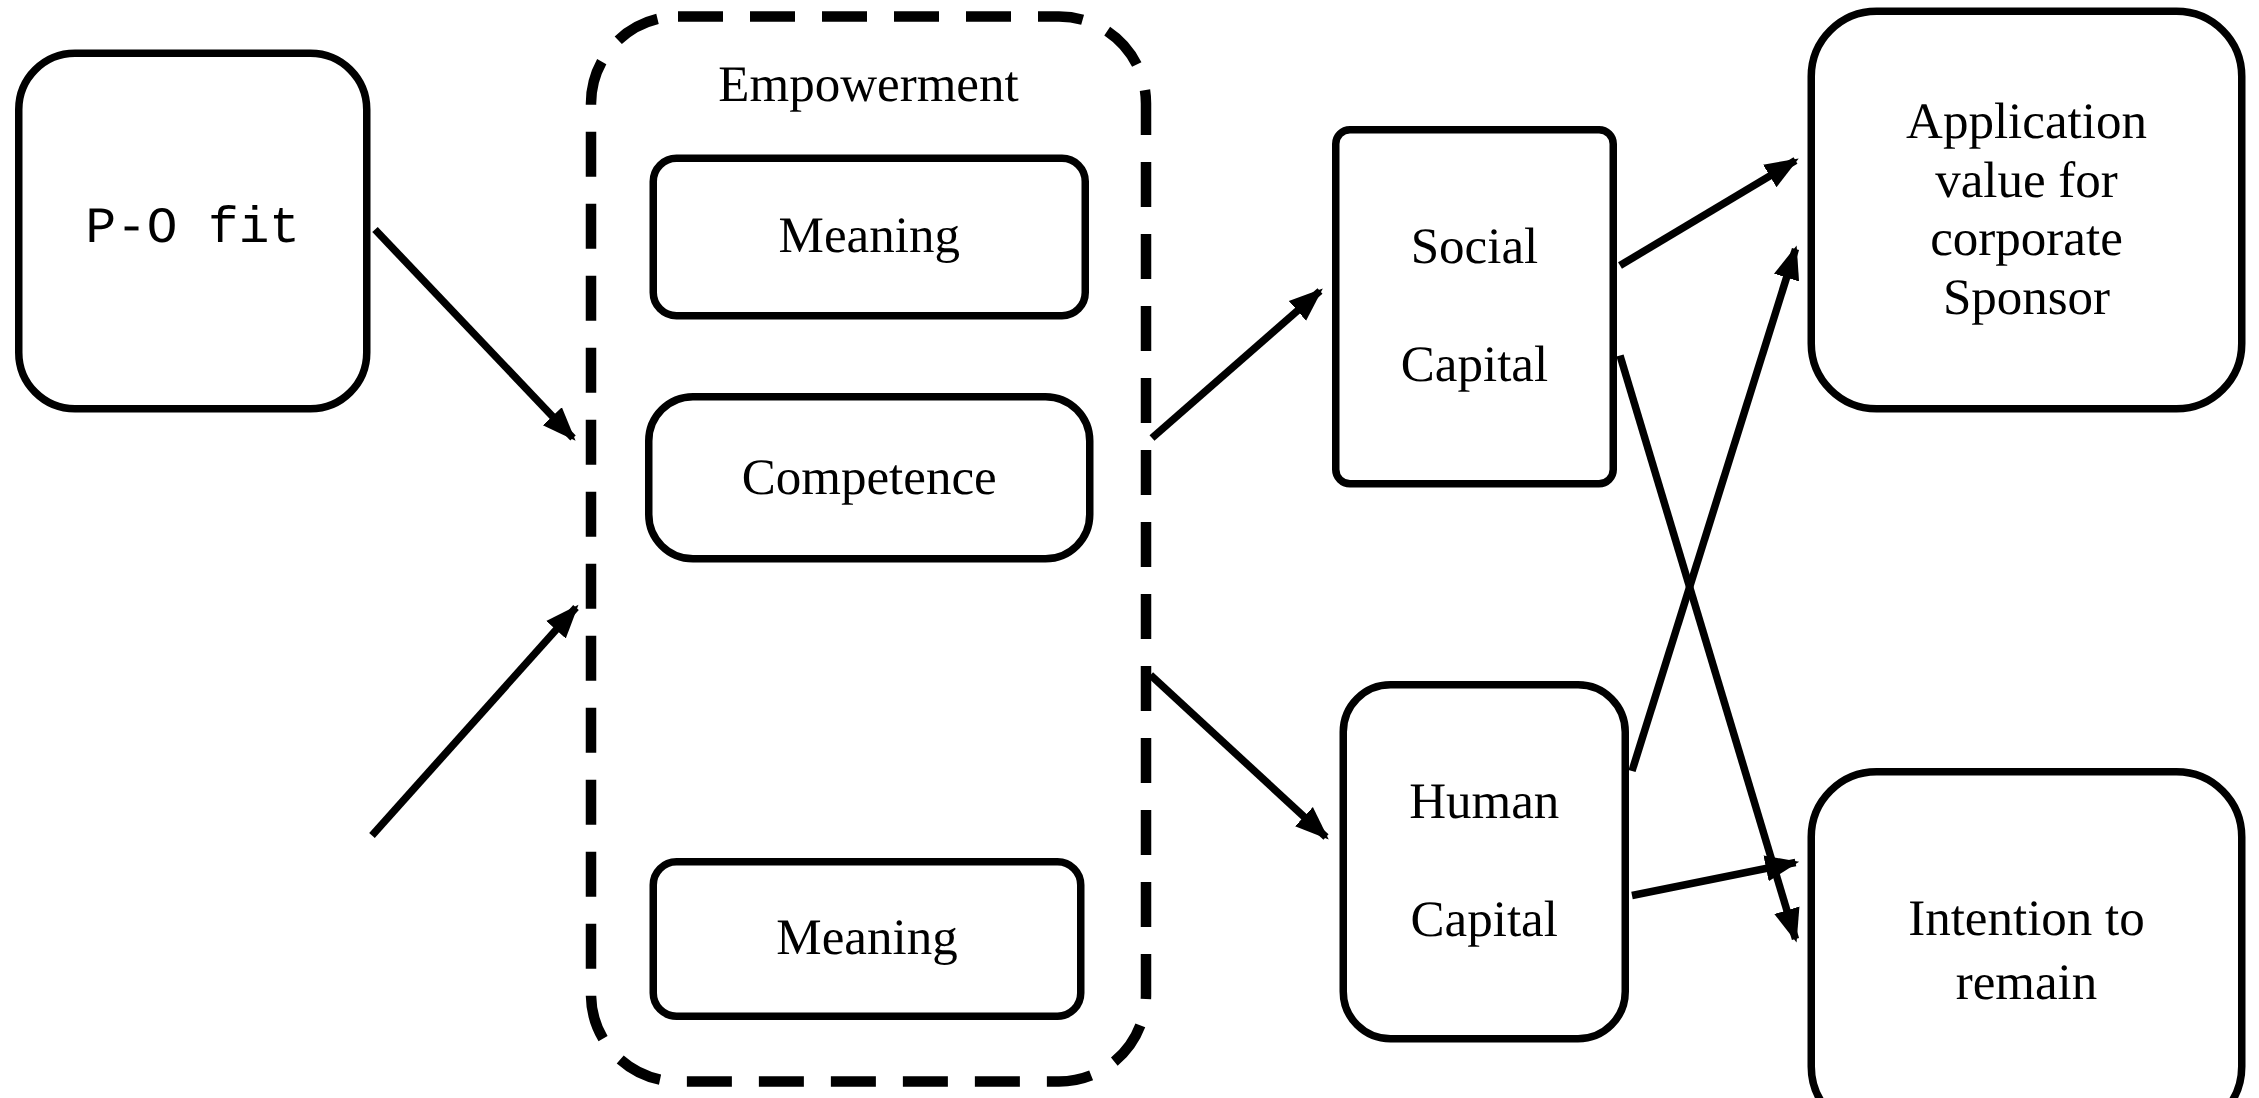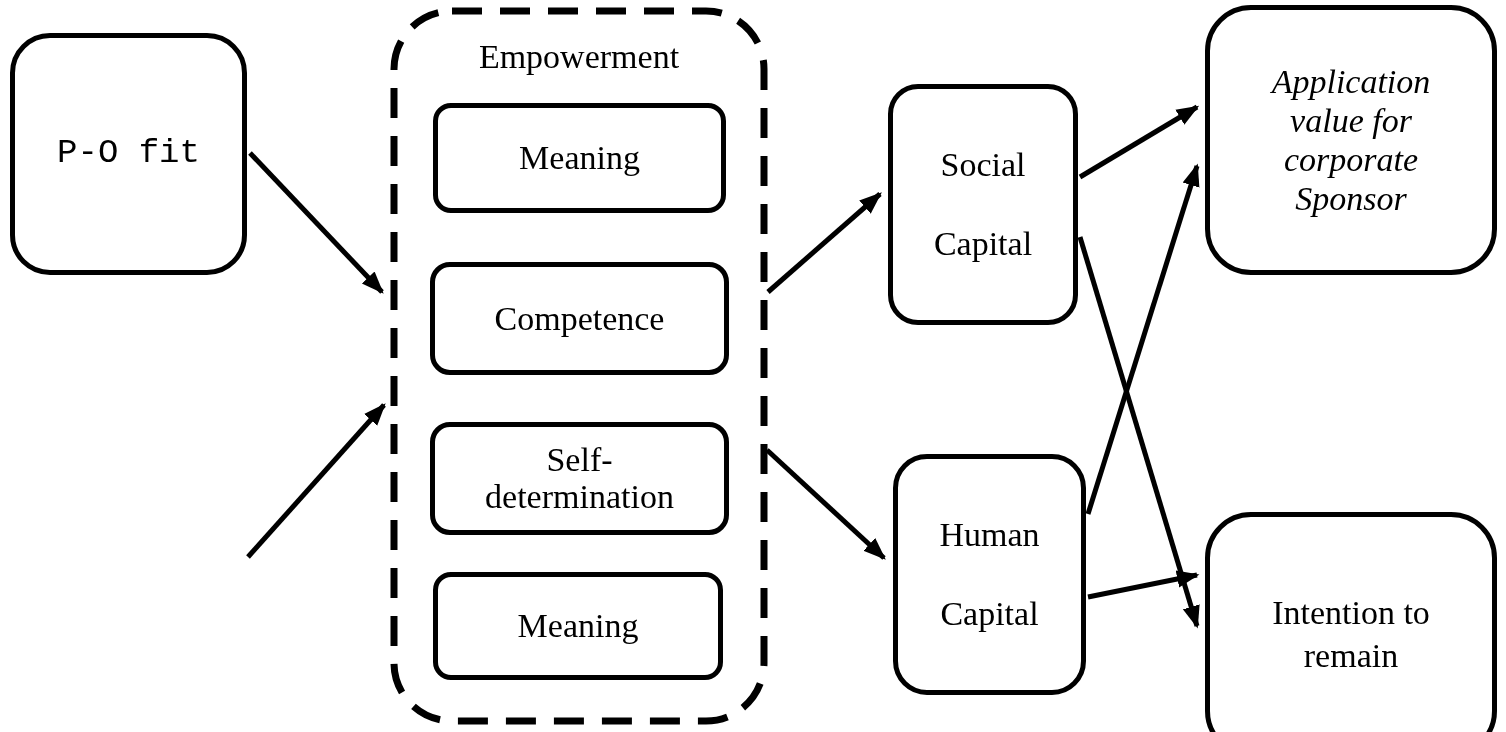--- a/index.html
+++ b/index.html
@@ -9,43 +9,43 @@
     background:#ffffff;
     font-family:"Liberation Serif","DejaVu Serif",serif;
     color:#000;
     overflow:hidden;
   }
   .layer{position:absolute;left:0;top:0;width:1506px;height:732px;z-index:0;}
   .node{
     position:absolute;
     box-sizing:border-box;
     border:5px solid #000;
-    border-radius:20px;
+    border-radius:32px;
     background:#ffffff;
     display:flex;align-items:center;justify-content:center;
     text-align:center;
     z-index:1;
     font-size:34px;
     line-height:1.15;
   }
   .lbl{white-space:pre-line;display:block;}
   .big-radius{border-radius:40px;font-family:Liberation Mono, monospace;}
   .right-radius{border-radius:46px;}
   .capital{line-height:2.3;}
   .intent{line-height:1.25;margin-top:32px;}
   
   .po-fit{left:10px;top:33px;width:237px;height:242px;}
   .pt-fit{left:10px;top:430px;width:237px;height:250px;}
   .meaning-top{left:433px;top:103px;width:293px;height:110px;border-radius:18px;}
   .competence{left:430px;top:262px;width:299px;height:113px;}
   .self-det{left:430px;top:422px;width:299px;height:113px;line-height:1.08;}
   .meaning-bottom{left:433px;top:572px;width:290px;height:108px;border-radius:18px;}
-  .social{left:888px;top:84px;width:190px;height:241px;border-radius:30px;}
+  .social{left:888px;top:84px;width:190px;height:241px;border-radius:12px;}
   .human{left:893px;top:454px;width:193px;height:241px;border-radius:34px;}
-  .application{left:1205px;top:5px;width:292px;height:270px;font-style:italic;}
+  .application{left:1205px;top:5px;width:292px;height:270px;}
   .intention{left:1205px;top:480px;width:292px;height:245px;}
   .group-label{
     position:absolute;left:394px;top:38px;width:370px;
     text-align:center;font-size:34px;z-index:1;
   }
 </style>
 </head>
 <body>
 
 <div class="canvas">
@@ -74,24 +74,20 @@
   <div class="node big-radius po-fit">
     <span class="lbl">P-O fit</span>
   </div>
 
   <div class="node meaning-top">
     <span class="lbl">Meaning</span>
   </div>
   <div class="node competence">
     <span class="lbl">Competence</span>
   </div>
-  <div class="node self-det">
-    <span class="lbl">Self-
-determination</span>
-  </div>
   <div class="node meaning-bottom">
     <span class="lbl">Meaning</span>
   </div>
 
   <div class="node capital social">
     <span class="lbl">Social
 Capital</span>
   </div>
   <div class="node capital human">
     <span class="lbl">Human

